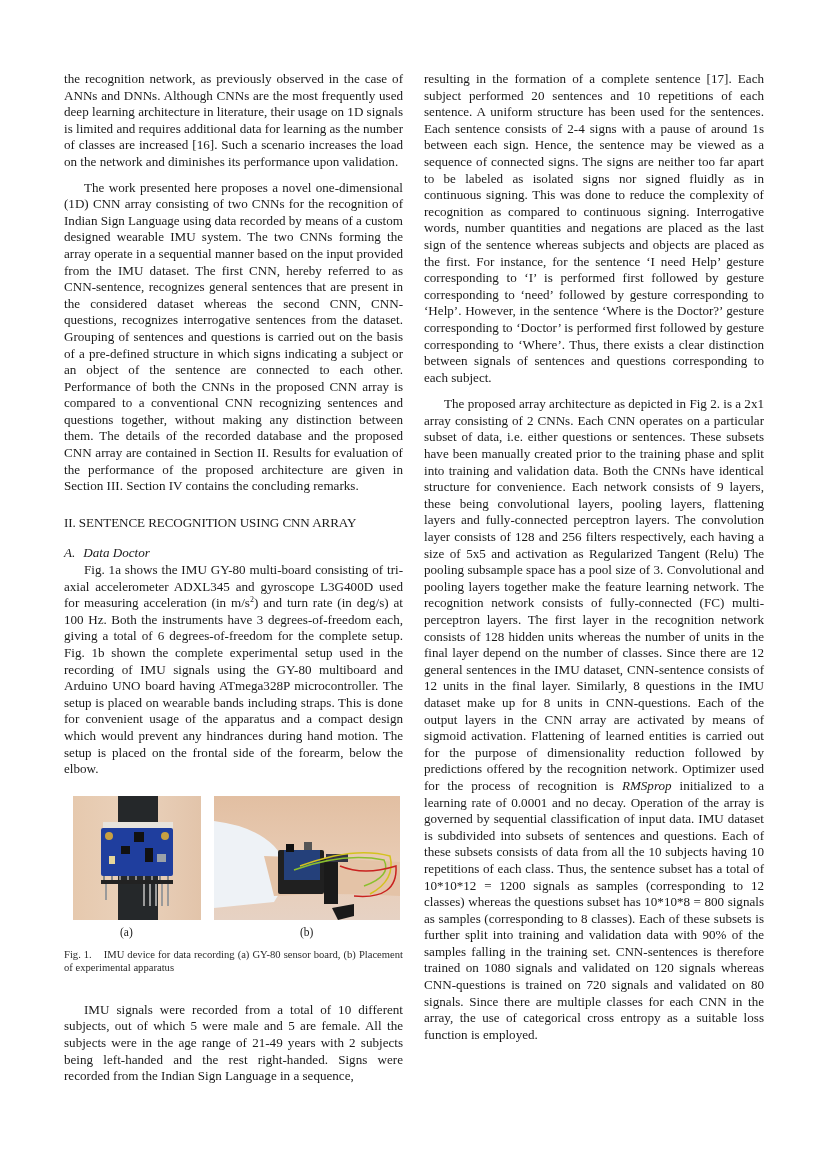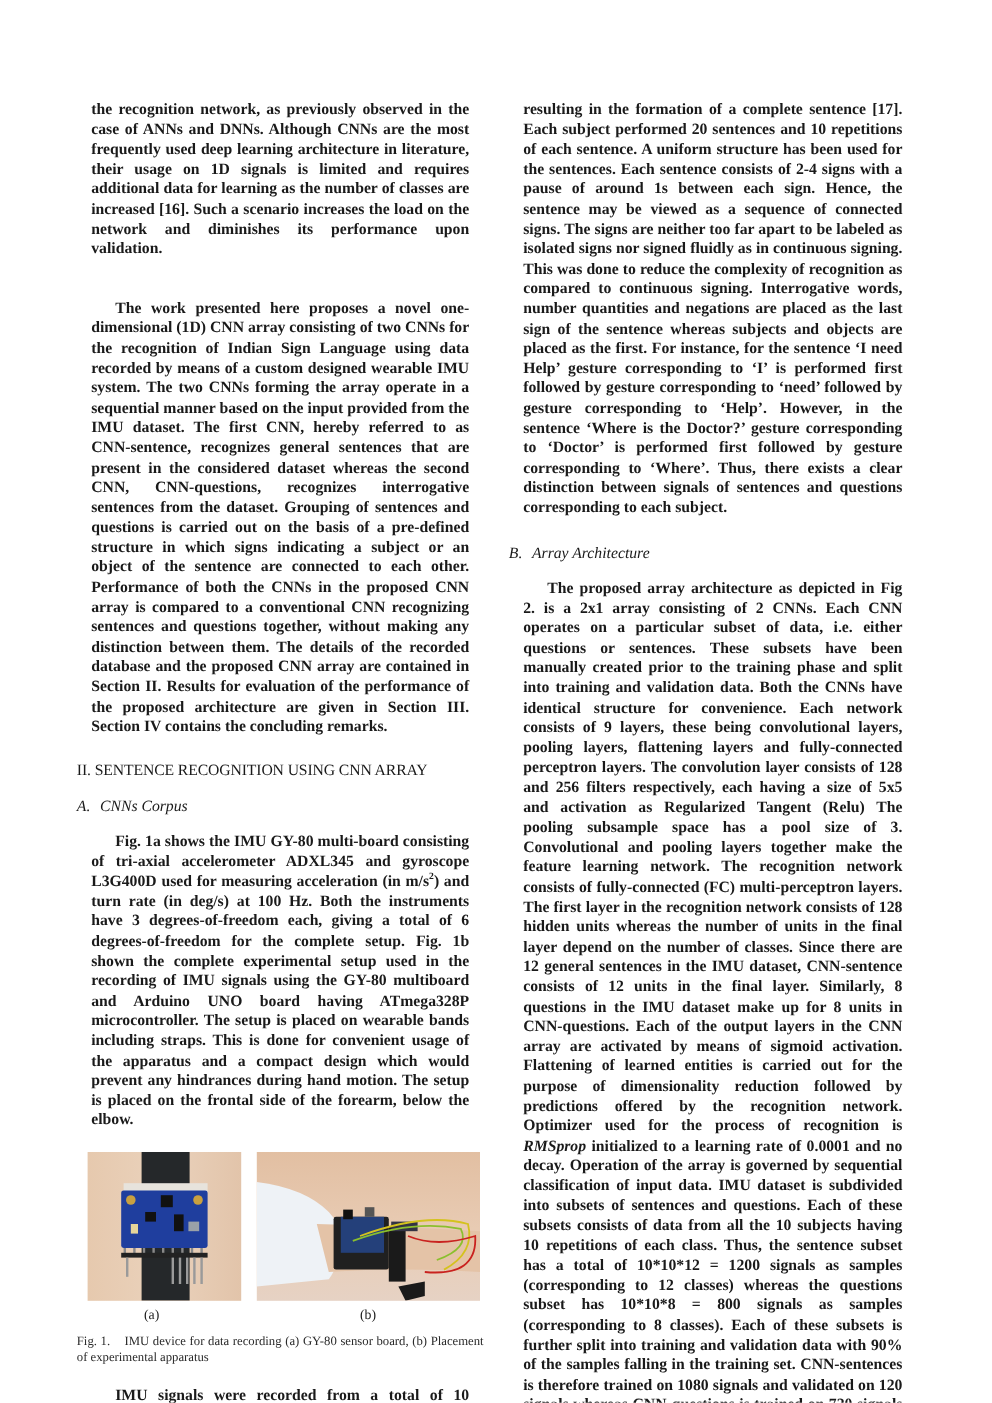--- a/index.html
+++ b/index.html
@@ -1,49 +1,49 @@
 <!DOCTYPE html>
 <html><head>
 <meta charset="utf-8">
 <style>
   html, body { margin: 0; padding: 0; background: #ffffff; }
   body { width: 827px; height: 1169px; position: relative; overflow: hidden;
          font-family: "Liberation Serif", "DejaVu Serif", serif; color: #1a1a1a; }
   .col { position: absolute; top: 71px; width: 339px; font-size: 13.1px; line-height: 16.6px; }
   .col-left { left: 64px; }
   .col-right { left: 424px; width: 340px; }
-  p { margin: 12px; text-align: justify; font-weight: bold; }
+  p { margin: 0; text-align: justify; }
   p.indent { text-indent: 20px; }
   .gap { height: 9px; }
   .sec-head { margin: 20px 0 14px 0; font-size: 13.1px; letter-spacing: -0.1px; }
   .sub-head { font-style: italic; margin: 0 0 0 0; }
   .sub-head .num { font-style: italic; margin-right: 8px; }
   .figure { position: relative; height: 150px; margin-top: 18px; }
   .photo { position: absolute; top: 0; height: 124px; overflow: hidden; }
   .photo-a { left: 9px; width: 128px; background: linear-gradient(90deg,#e6c9ae 0%,#ead2bc 50%,#e2c4aa 100%); }
   .photo-b { left: 150px; width: 186px; background: linear-gradient(180deg,#e2bfa2 0%,#e9cdb6 60%,#e6d2c4 100%); }
   .fig-label { position: absolute; top: 128px; font-size: 11.5px; }
   .fig-label-a { left: 56px; }
   .fig-label-b { left: 236px; }
-  .caption { font-size: 10.6px; line-height: 13.5px; margin-top: 2px; margin-bottom: 16px; text-align: justify; color: #2a2a2a; }
+  .caption { font-size: 10.6px; line-height: 13.5px; margin-top: 2px; margin-bottom: 27px; text-align: justify; color: #2a2a2a; }
   .caption .figno { margin-right: 12px; }
   em { font-style: italic; }
 </style>
 </head>
 <body>
 
 <div class="col col-left">
   <p>the recognition network, as previously observed in the case of ANNs and DNNs. Although CNNs are the most frequently used deep learning architecture in literature, their usage on 1D signals is limited and requires additional data for learning as the number of classes are increased [16]. Such a scenario increases the load on the network and diminishes its performance upon validation.</p>
   <div class="gap"></div>
   <p class="indent">The work presented here proposes a novel one-dimensional (1D) CNN array consisting of two CNNs for the recognition of Indian Sign Language using data recorded by means of a custom designed wearable IMU system. The two CNNs forming the array operate in a sequential manner based on the input provided from the IMU dataset. The first CNN, hereby referred to as CNN-sentence, recognizes general sentences that are present in the considered dataset whereas the second CNN, CNN-questions, recognizes interrogative sentences from the dataset. Grouping of sentences and questions is carried out on the basis of a pre-defined structure in which signs indicating a subject or an object of the sentence are connected to each other. Performance of both the CNNs in the proposed CNN array is compared to a conventional CNN recognizing sentences and questions together, without making any distinction between them. The details of the recorded database and the proposed CNN array are contained in Section II. Results for evaluation of the performance of the proposed architecture are given in Section III. Section IV contains the concluding remarks.</p>
 
   <div class="sec-head">II.   SENTENCE RECOGNITION USING CNN ARRAY</div>
 
   <div class="sub-head">
-    <span class="num">A.</span><span>CNNs Corpus</span>
+    <span class="num">A.</span><span>Data Doctor</span>
   </div>
   <p class="indent"><span>Fig. 1a shows the IMU GY-80 multi-board consisting of tri-axial accelerometer ADXL345 and gyroscope L3G400D used for measuring acceleration (in m/s</span><sup style="font-size:8px;line-height:0">2</sup><span>) and turn rate (in deg/s) at 100 Hz. Both the instruments have 3 degrees-of-freedom each, giving a total of 6 degrees-of-freedom for the complete setup. Fig. 1b shown the complete experimental setup used in the recording of IMU signals using the GY-80 multiboard and Arduino UNO board having ATmega328P microcontroller. The setup is placed on wearable bands including straps. This is done for convenient usage of the apparatus and a compact design which would prevent any hindrances during hand motion. The setup is placed on the frontal side of the forearm, below the elbow.</span></p>
 
   <div class="figure">
     <div class="photo photo-a" title="GY-80 sensor board on strap">
       <svg width="128" height="124" viewBox="0 0 128 124">
         <rect x="45" y="0" width="40" height="124" fill="#25282a"></rect>
         <rect x="30" y="26" width="70" height="8" fill="#e7e3dc"></rect>
         <rect x="28" y="32" width="72" height="48" fill="#1f3e9e" rx="2"></rect>
         <circle cx="36" cy="40" r="4" fill="#c9a040"></circle>
@@ -97,17 +97,14 @@
   <div class="caption">
     <span class="figno">Fig. 1.</span><span>IMU device for data recording  (a) GY-80 sensor board, (b) Placement of experimental apparatus</span>
   </div>
 
   <p class="indent">IMU signals were recorded from a total of 10 different subjects, out of which 5 were male and 5 are female. All the subjects were in the age range of 21-49 years with 2 subjects being left-handed and the rest right-handed. Signs were recorded from the Indian Sign Language in a sequence,</p>
 </div>
 
 <div class="col col-right">
   <p>resulting in the formation of a complete sentence [17]. Each subject performed 20 sentences and 10 repetitions of each sentence. A uniform structure has been used for the sentences. Each sentence consists of 2-4 signs with a pause of around 1s between each sign. Hence, the sentence may be viewed as a sequence of connected signs. The signs are neither too far apart to be labeled as isolated signs nor signed fluidly as in continuous signing. This was done to reduce the complexity of recognition as compared to continuous signing. Interrogative words, number quantities and negations are placed as the last sign of the sentence whereas subjects and objects are placed as the first. For instance, for the sentence ‘I need Help’ gesture corresponding to ‘I’ is performed first followed by gesture corresponding to ‘need’ followed by gesture corresponding to ‘Help’. However, in the sentence ‘Where is the Doctor?’ gesture corresponding to ‘Doctor’ is performed first followed by gesture corresponding to ‘Where’. Thus, there exists a clear distinction between signals of sentences and questions corresponding to each subject.</p>
   <div style="height:10px"></div>
-  <div class="sub-head">
-    <span class="num">B.</span><span>Array Architecture</span>
-  </div>
   <p class="indent"><span>The proposed array architecture as depicted in Fig 2. is a 2x1 array consisting of 2 CNNs. Each CNN operates on a particular subset of data, i.e. either questions or sentences. These subsets have been manually created prior to the training phase and split into training and validation data. Both the CNNs have identical structure for convenience. Each network consists of 9 layers, these being convolutional layers, pooling layers, flattening layers and fully-connected perceptron layers. The convolution layer consists of 128 and 256 filters respectively, each having a size of 5x5 and activation as Regularized Tangent (Relu) The pooling subsample space has a pool size of 3. Convolutional and pooling layers together make the feature learning network. The recognition network consists of fully-connected (FC) multi-perceptron layers. The first layer in the recognition network consists of 128 hidden units whereas the number of units in the final layer depend on the number of classes. Since there are 12 general sentences in the IMU dataset, CNN-sentence consists of 12 units in the final layer. Similarly, 8 questions in the IMU dataset make up for 8 units in CNN-questions. Each of the output layers in the CNN array are activated by means of sigmoid activation. Flattening of learned entities is carried out for the purpose of dimensionality reduction followed by predictions offered by the recognition network. Optimizer used for the process of recognition is </span><em>RMSprop</em><span> initialized to a learning rate of 0.0001 and no decay. Operation of the array is governed by sequential classification of input data. IMU dataset is subdivided into subsets of sentences and questions. Each of these subsets consists of data from all the 10 subjects having 10 repetitions of each class. Thus, the sentence subset has a total of 10*10*12 = 1200 signals as samples (corresponding to 12 classes) whereas the questions subset has 10*10*8 = 800 signals as samples (corresponding to 8 classes). Each of these subsets is further split into training and validation data with 90% of the samples falling in the training set. CNN-sentences is therefore trained on 1080 signals and validated on 120 signals whereas CNN-questions is trained on 720 signals and validated on 80 signals. Since there are multiple classes for each CNN in the array, the use of categorical cross entropy as a suitable loss function is employed.</span></p>
 </div>
 
 </body></html>

